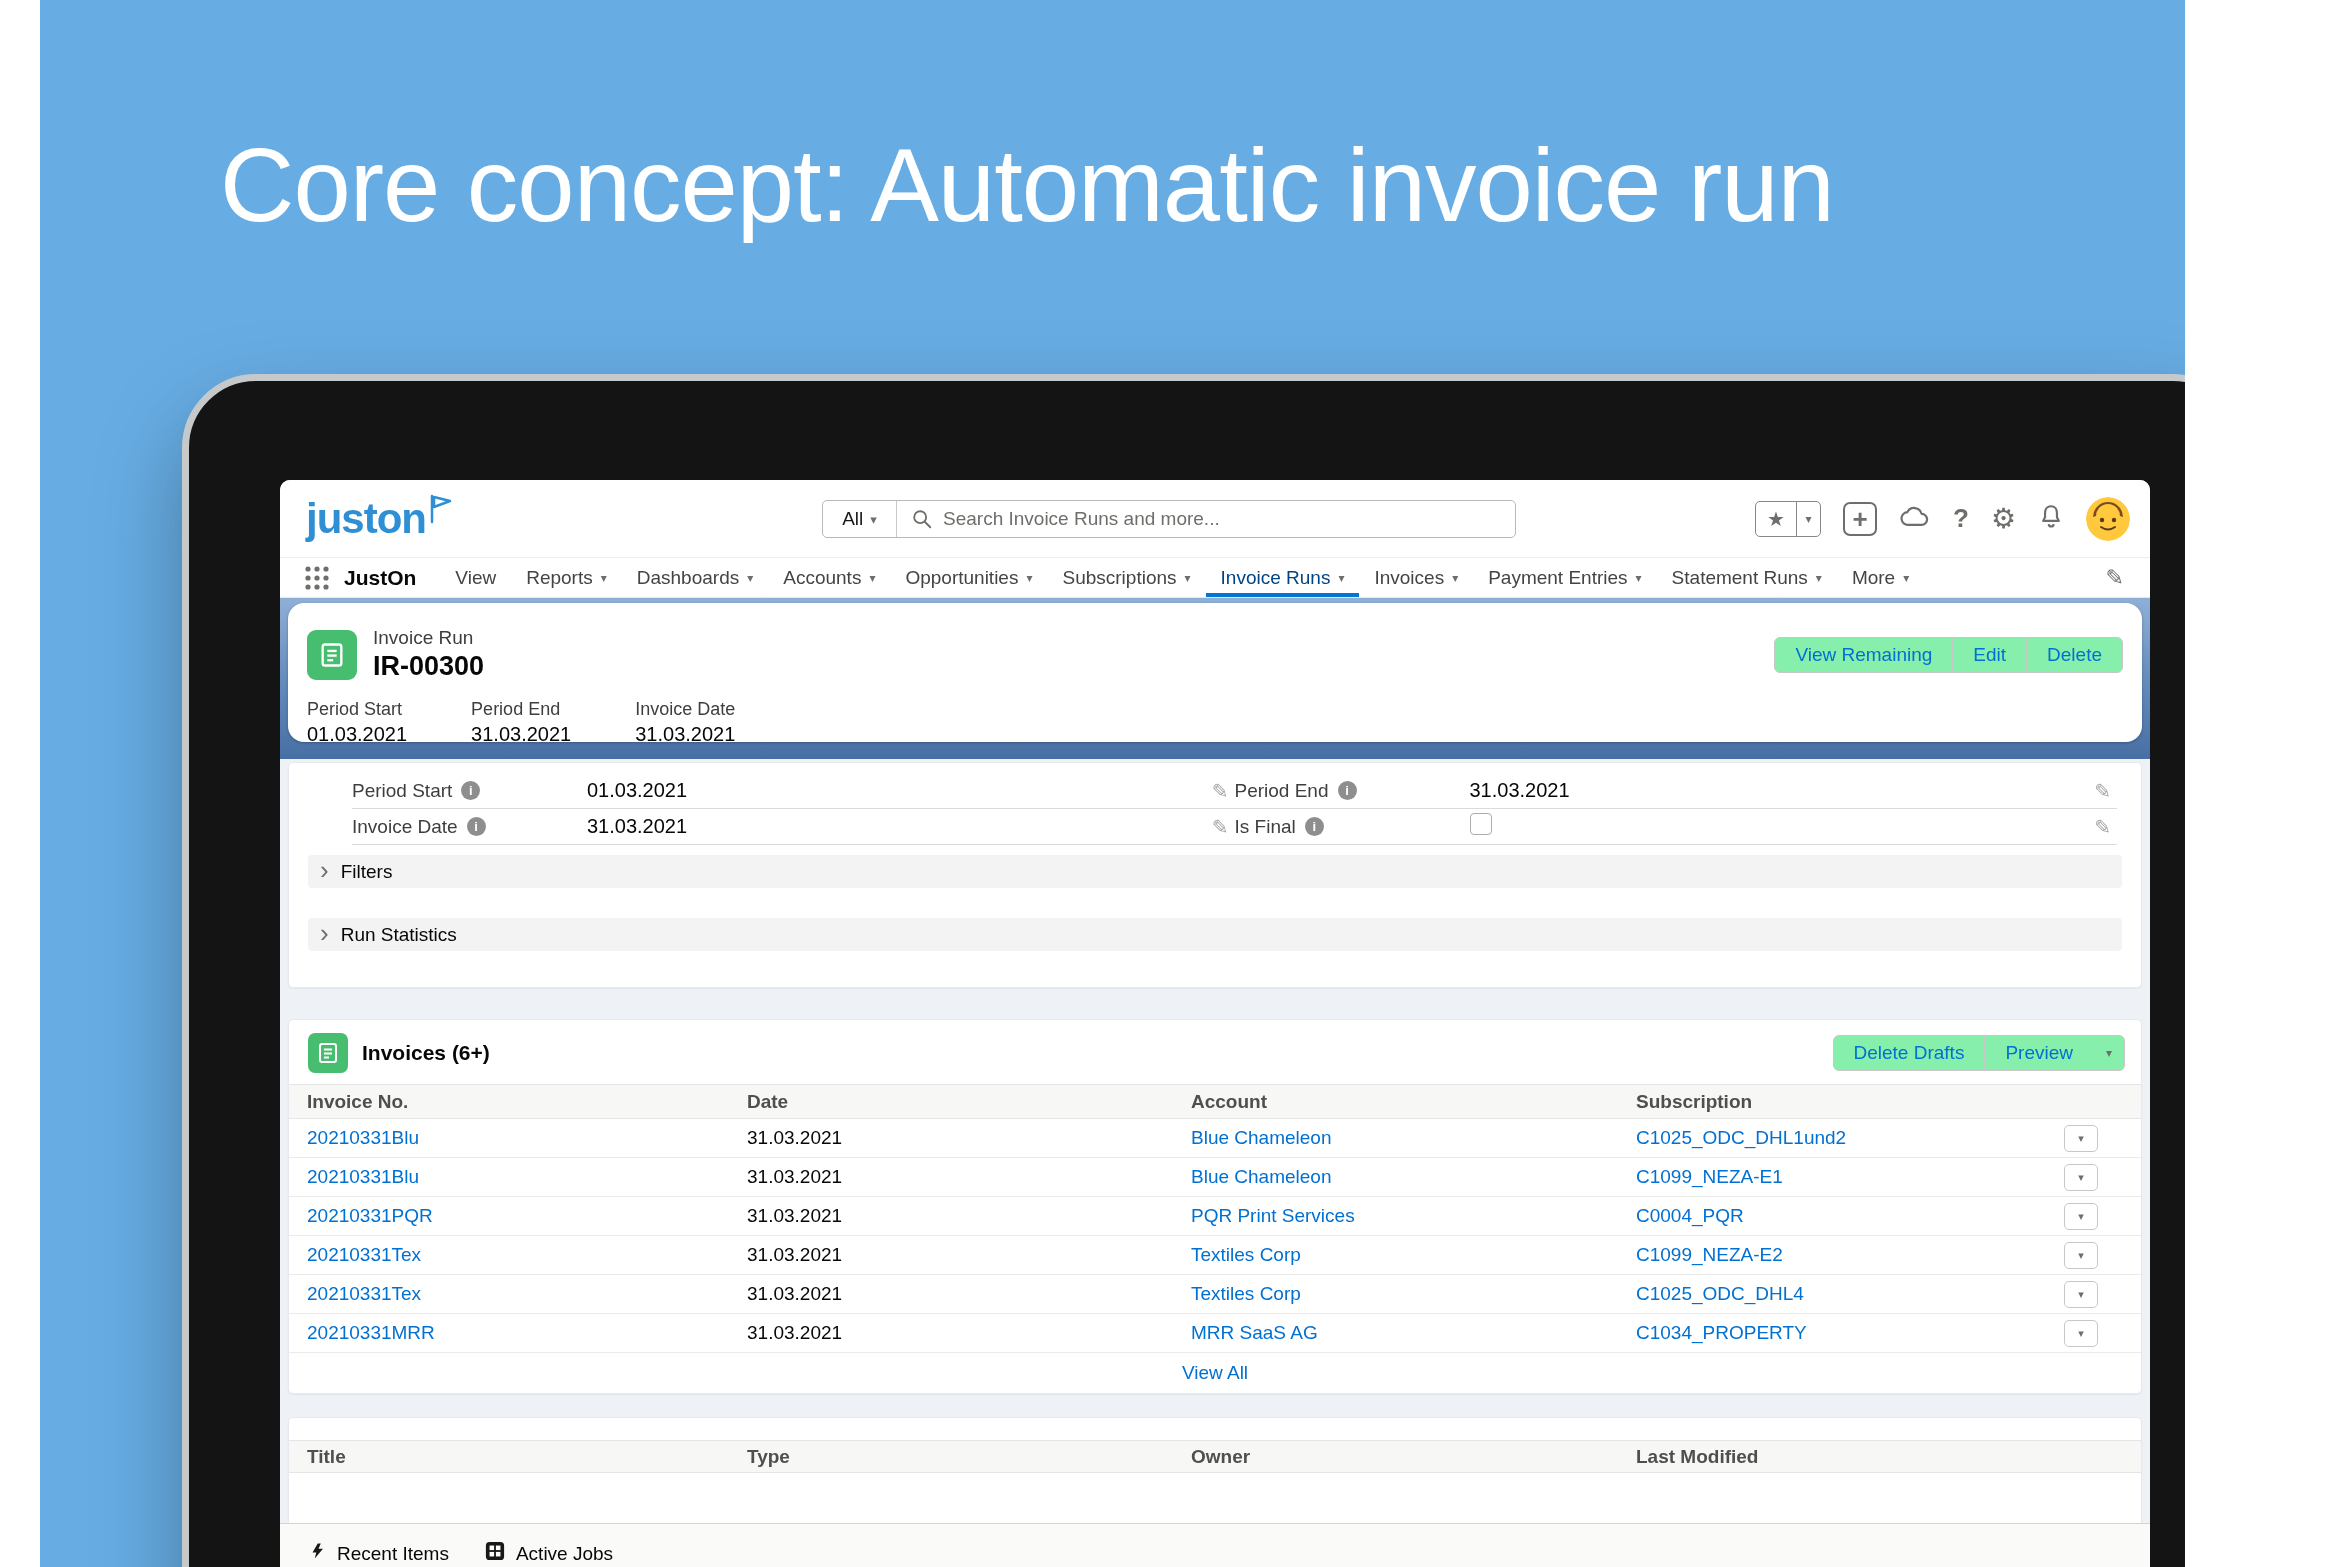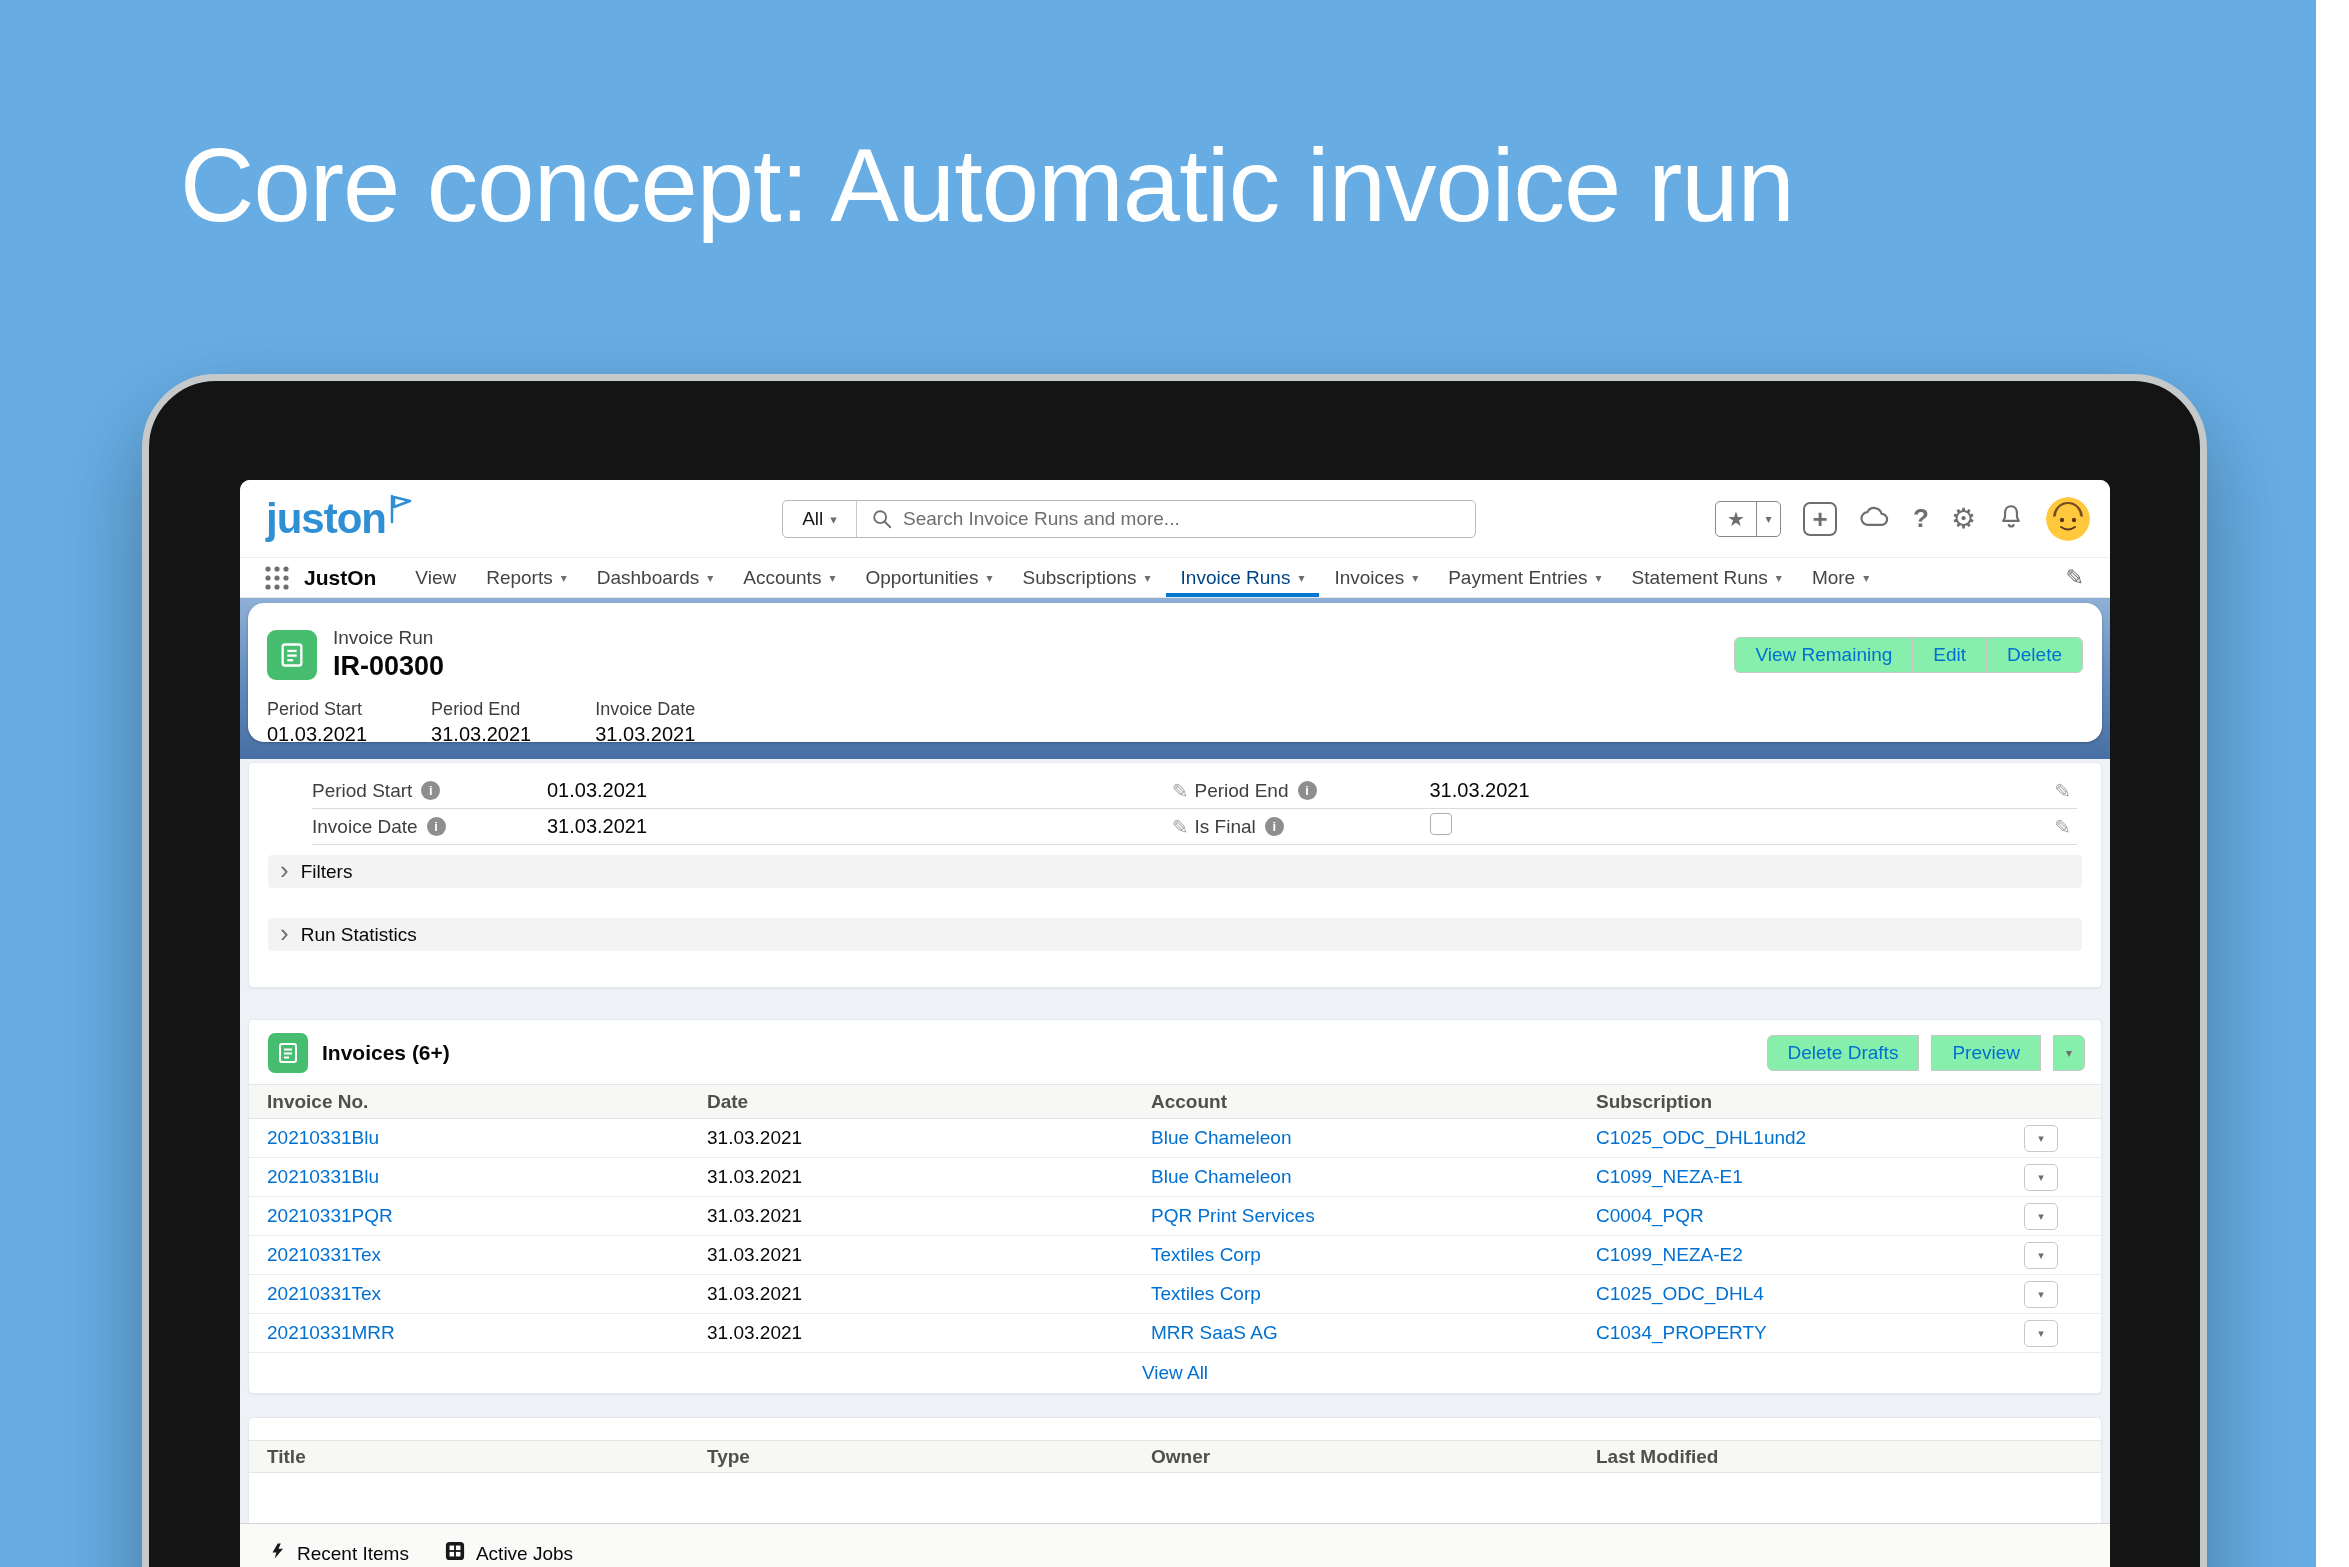--- a/index.html
+++ b/index.html
@@ -2,21 +2,21 @@
 <html style="--slide-bg: #67ADE4; --brand-blue: #0176D3; --link-blue: #0070D2; --band-top: #8FB0D6; --band-bottom: #476FA3; --green-icon: #47BD6F; --notes-icon: #E9A227; --text-dark: #080707; --text-gray: #3E3E3C; --icon-gray: #706E6B;"><head>
 <meta charset="utf-8">
 <style>
   :root{
     --slide-bg:#67ADE4; --brand-blue:#0176D3; --link-blue:#0070D2;
     --band-top:#8FB0D6; --band-bottom:#476FA3; --green-icon:#47BD6F;
     --notes-icon:#E9A227; --text-dark:#080707; --text-gray:#3E3E3C; --icon-gray:#706E6B;
   }
   *{margin:0;padding:0;box-sizing:border-box;}
   body{font-family:"Liberation Sans",sans-serif;}
-  .slide{position:relative;width:2316px;height:1567px;overflow:hidden;background:var(--slide-bg,#67ADE4);}
+  .slide{position:relative;width:2145px;height:1567px;overflow:hidden;background:var(--slide-bg,#67ADE4);margin-left:40px;}
   .slide-title{position:absolute;left:180px;top:127px;font-size:103px;font-weight:300;color:#FFFFFF;letter-spacing:-1px;white-space:nowrap;}
 
   
   .device{position:absolute;left:142px;top:374px;width:2065px;height:1393px;background:#141414;
     border:7px solid #C6C9CA;border-radius:74px;box-shadow:0 40px 90px rgba(0,0,0,.30);}
   .screen{position:absolute;left:91px;top:99px;width:1870px;height:1154px;background:#fff;border-radius:10px;
     overflow:hidden;font-size:19px;color:var(--text-dark);}
 
   
   .sf-header{position:relative;height:78px;background:#fff;border-bottom:1px solid #EFEFEE;display:flex;align-items:center;}
@@ -90,21 +90,21 @@
   .section{margin:10px 19px 0;height:33px;background:#F3F3F3;border-radius:4px;display:flex;align-items:center;gap:12px;
     padding-left:12px;font-size:19px;color:var(--text-dark);cursor:pointer;}
   .section + .section{margin-top:30px;}
   .sec-chev{font-size:26px;color:var(--icon-gray);line-height:0;margin-top:-4px;}
 
   
   .rel-card{margin-top:31px;padding-top:10px;overflow:hidden;}
   .card-header{display:flex;align-items:center;padding:0 16px 0 19px;height:46px;}
   .card-header .sobj-icon{width:40px;height:40px;border-radius:7px;}
   .card-title{margin-left:14px;font-size:21px;font-weight:700;color:var(--text-dark);white-space:nowrap;}
-  .card-actions{margin-left:auto;gap:13px;}
+  .card-actions{margin-left:auto;}
   table{width:100%;border-collapse:collapse;table-layout:fixed;margin-top:8px;font-size:19px;}
   thead th{background:#F7F7F6;border-top:1px solid #E5E5E5;border-bottom:1px solid #E5E5E5;height:34px;
     text-align:left;font-weight:700;color:#514F4D;}
   th:first-child,td:first-child{padding-left:18px;}
   tbody td{height:39px;border-bottom:1px solid #EBEBEA;color:var(--text-dark);}
   .link{color:var(--link-blue);cursor:pointer;text-decoration:none;}
   .row-dd{width:34px;height:27px;border:1px solid #C9C7C5;border-radius:5px;background:#fff;color:var(--icon-gray);
     font-size:11px;display:flex;align-items:center;justify-content:center;cursor:pointer;}
   .view-all{height:40px;display:flex;align-items:center;justify-content:center;font-size:19px;color:var(--link-blue);cursor:pointer;}
 

